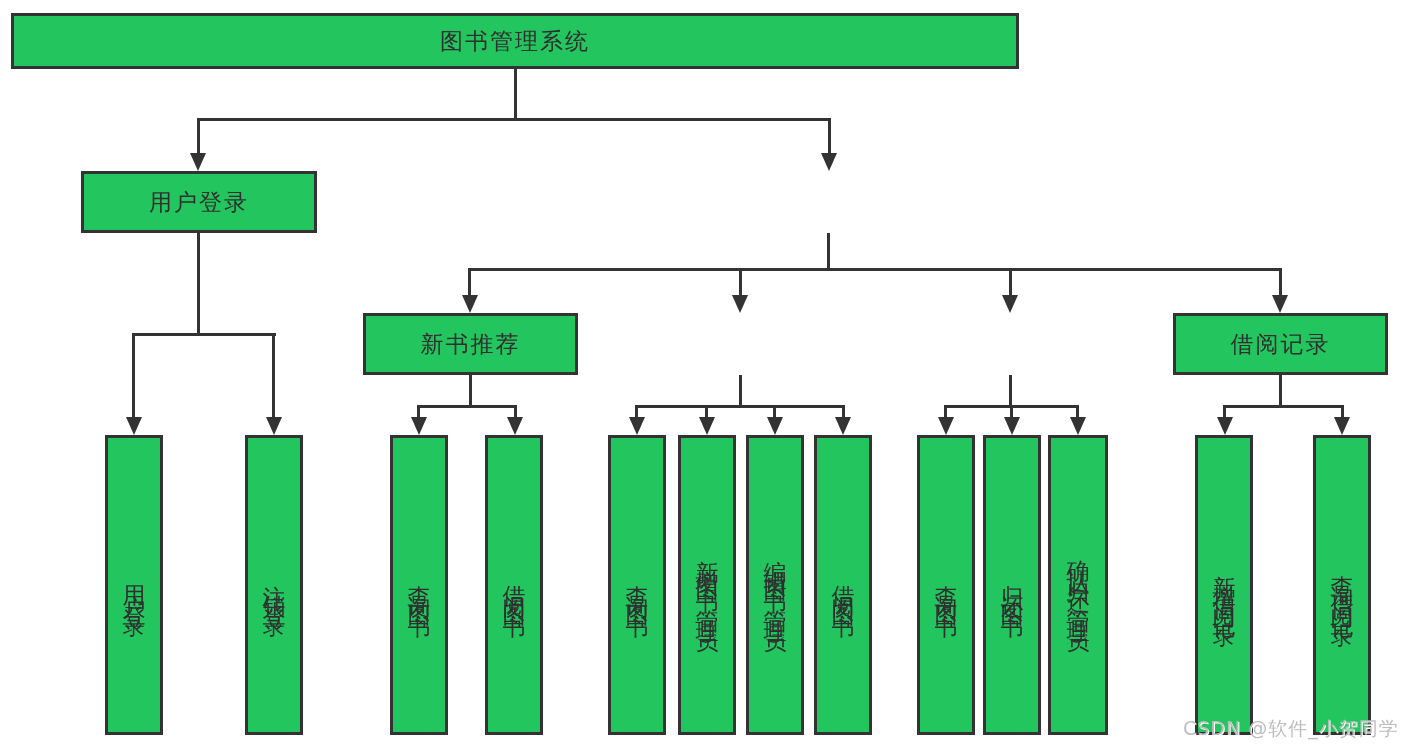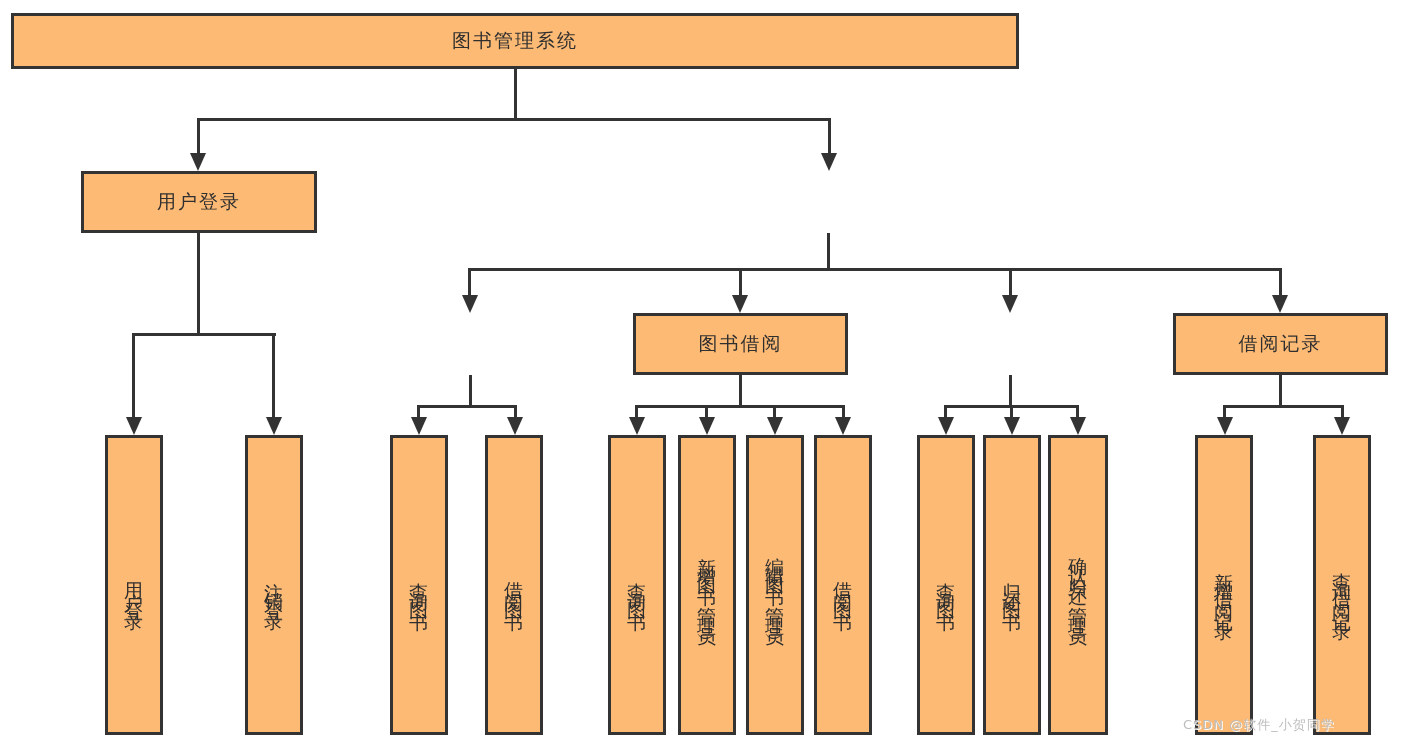--- a/index.html
+++ b/index.html
@@ -9,25 +9,25 @@
     height: 747px;
     background: var(--background, #ffffff);
     font-family: "DejaVu Sans", "Liberation Sans", sans-serif;
     color: var(--text, #2f2f2f);
     overflow: hidden;
   }
   .box {
     position: absolute;
     box-sizing: border-box;
     border: 3px solid var(--line, #333333);
-    background: #fdba74;
+    background: #22c55e;
     display: flex;
     align-items: center;
     justify-content: center;
-    font-size: 19px;
+    font-size: 23px;
     letter-spacing: 2px;
     color: var(--text, #2f2f2f);
     z-index: 2;
     text-align: right;
   }
   .box.vert {
     writing-mode: vertical-rl;
     text-orientation: mixed;
     letter-spacing: 10px;
     line-height: 1;
@@ -43,21 +43,21 @@
     width: 0; height: 0;
     border-left: 8px solid transparent;
     border-right: 8px solid transparent;
     border-top: 18px solid var(--line, #333333);
     z-index: 1;
   }
   .watermark {
     position: absolute;
     left: 1183px;
     top: 716px;
-    font-size: 13px;
+    font-size: 19px;
     letter-spacing: 1px;
     color: var(--watermark, #bdbdbd);
     text-shadow: 1px 1px 0 #ffffff;
     z-index: 5;
     white-space: nowrap;
   }
 </style>
 </head>
 <body>
 
@@ -85,21 +85,21 @@
   <div class="line" style="left:468px; top:268px; width:814px; height:3px;"></div>
   <div class="line" style="left:468px; top:268px; width:3px; height:30px;"></div>
   <div class="arrow" style="left:462px; top:295px;"></div>
   <div class="line" style="left:739px; top:268px; width:3px; height:30px;"></div>
   <div class="arrow" style="left:732px; top:295px;"></div>
   <div class="line" style="left:1009px; top:268px; width:3px; height:30px;"></div>
   <div class="arrow" style="left:1002px; top:295px;"></div>
   <div class="line" style="left:1279px; top:268px; width:3px; height:30px;"></div>
   <div class="arrow" style="left:1272px; top:295px;"></div>
 
-  <div class="box" style="left:633px;  top:313px; width:215px; height:62px;">图书借阅</div>
+  <div class="box" style="left:363px;  top:313px; width:215px; height:62px;">新书推荐</div>
   <div class="box" style="left:1173px; top:313px; width:215px; height:62px;">借阅记录</div>
 
   <div class="line" style="left:469px; top:375px; width:3px; height:33px;"></div>
   <div class="line" style="left:417px; top:405px; width:100px; height:3px;"></div>
   <div class="line" style="left:417px; top:405px; width:3px; height:16px;"></div>
   <div class="arrow" style="left:411px; top:417px;"></div>
   <div class="line" style="left:514px; top:405px; width:3px; height:16px;"></div>
   <div class="arrow" style="left:507px; top:417px;"></div>
 
   <div class="line" style="left:739px; top:375px; width:3px; height:33px;"></div>

